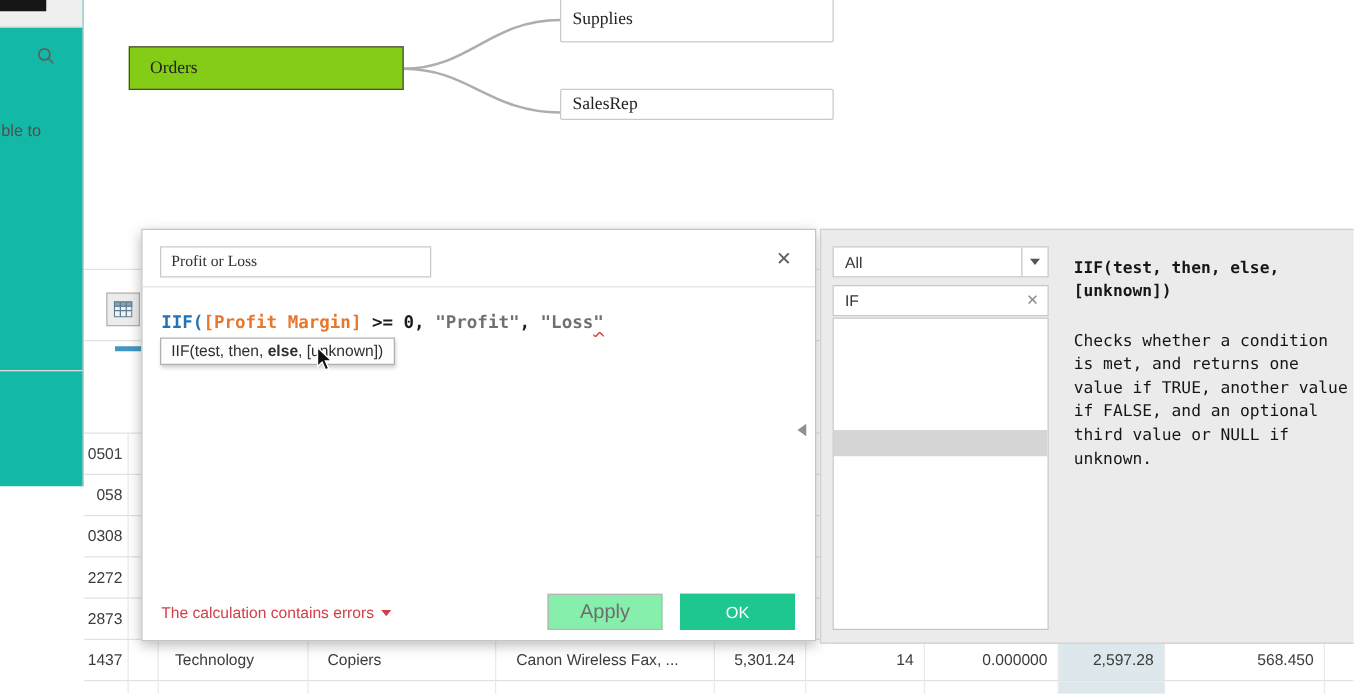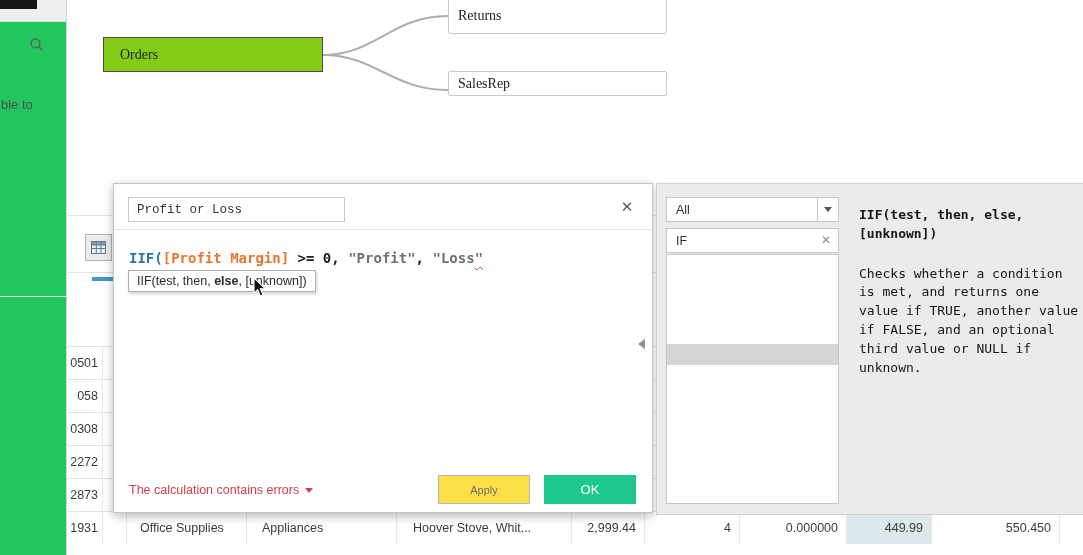--- a/index.html
+++ b/index.html
@@ -1,20 +1,20 @@
 <!DOCTYPE html>
 <html><head>
 <meta charset="utf-8">
 <style>
   * { margin:0; padding:0; box-sizing:border-box; }
   body { font-family:"Liberation Sans", sans-serif; background:#fff; }
   #screen { position:relative; width:1083px; height:555px; overflow:hidden; background:#fff; }
 
   
-  #sidebar { position:absolute; left:0; top:0; width:67px; height:555px; background:#22c55e; border-right:1px solid #d5d5d5; z-index:2; }
+  #sidebar { position:absolute; left:0; top:0; width:67px; height:389px; background:#14b8a6; border-right:1px solid #d5d5d5; z-index:2; }
   #sidebar-topstrip { position:absolute; left:0; top:0; width:100%; height:22px; background:#efefef; border-bottom:1px solid #d9d9d9; }
   #black-menu-bar { position:absolute; left:0; top:0; width:37px; height:9px; background:#161616; }
   #sidebar-search { position:absolute; left:29px; top:37px; width:16px; height:16px; }
   #sidebar-clipped-text { position:absolute; left:1px; top:97px; font-size:13px; color:#4f4f4f; white-space:nowrap; }
   #sidebar-divider { position:absolute; left:0; top:296px; width:100%; height:0; border-top:1px solid #ddd; }
 
   
   #canvas-lines { position:absolute; left:0; top:0; width:1083px; height:215px; z-index:1; pointer-events:none; }
   .table-box { position:absolute; z-index:1; display:flex; align-items:center; font-family:"Liberation Serif", serif; font-size:14px; color:#222; background:#fff; }
   #box-orders  { left:103px; top:37px;  width:220px; height:35px; border:1.5px solid #4a4a4a; background:#84cc16; padding-left:16px; }
@@ -38,33 +38,33 @@
   .c-subcat   { left:180px; width:150px; padding-left:15px; }
   .c-product  { left:330px; width:175px; padding-left:16px; }
   .c-sales    { left:505px; width:73px;  justify-content:flex-end; padding-right:8px; }
   .c-qty      { left:578px; width:95px;  justify-content:flex-end; padding-right:8px; }
   .c-discount { left:673px; width:107px; justify-content:flex-end; padding-right:8px; }
   .c-profit   { left:780px; width:85px;  justify-content:flex-end; padding-right:8px; background:#dde8ec; }
   .c-margin   { left:865px; width:128px; justify-content:flex-end; padding-right:8px; }
 
   
   #calc-dialog { position:absolute; left:113px; top:183px; width:540px; height:330px; background:#fff; border:1px solid #c4c4c4; box-shadow:0 3px 10px rgba(0,0,0,.28); z-index:10; }
-  #calc-title-input { position:absolute; left:14px; top:13px; width:217px; height:25px; border:1px solid #c9c9c9; font-family:Liberation Mono, monospace; font-size:12.5px; color:#333; padding:0 8px; background:#fff; outline:none; }
+  #calc-title-input { position:absolute; left:14px; top:13px; width:217px; height:25px; border:1px solid #c9c9c9; font-family:Liberation Serif, serif; font-size:12.5px; color:#333; padding:0 8px; background:#fff; outline:none; }
   #calc-close { position:absolute; right:15px; top:13px; width:20px; height:20px; font-size:15px; color:#5c5c5c; display:flex; align-items:center; justify-content:center; cursor:default; }
   #calc-divider { position:absolute; left:0; top:45px; width:100%; height:0; border-top:1px solid #e3e3e3; }
   #formula-line { position:absolute; left:15px; top:66px; font-family:"DejaVu Sans Mono", monospace; font-size:14px; white-space:pre; color:#1c1c1c; }
   .tok-fn    { color:#2474b5; font-weight:bold; }
   .tok-field { color:#e8762d; font-weight:bold; }
   .tok-plain { color:#1c1c1c; font-weight:bold; }
   .tok-str   { color:#707070; font-weight:bold; }
   .tok-err   { color:#707070; font-weight:bold; text-decoration:underline wavy #e0392f; text-decoration-thickness:1px; text-underline-offset:3px; }
   #formula-tooltip { position:absolute; left:14px; top:86px; background:#fdfdfd; border:1px solid #b0b0b0; box-shadow:1px 2px 3px rgba(0,0,0,.18); font-size:12.5px; color:#2e2e2e; padding:3px 8px; white-space:nowrap; z-index:20; }
   #calc-error { position:absolute; left:15px; top:299px; font-size:12.5px; color:#d33f49; white-space:nowrap; }
   #error-caret { display:inline-block; width:0; height:0; border-left:4px solid transparent; border-right:4px solid transparent; border-top:5px solid #d33f49; margin-left:6px; vertical-align:middle; }
-  #apply-button { position:absolute; left:324px; top:291px; width:92px; height:29px; background:#fde047; border:1px solid #b7b7b7; font-size:11px; color:#6e6e6e; display:flex; align-items:center; justify-content:center; }
+  #apply-button { position:absolute; left:324px; top:291px; width:92px; height:29px; background:#86efac; border:1px solid #b7b7b7; font-size:16px; color:#6e6e6e; display:flex; align-items:center; justify-content:center; }
   #ok-button { position:absolute; left:430px; top:291px; width:92px; height:29px; background:#1ec78f; border:1px solid #1ec78f; font-size:13px; color:#fff; display:flex; align-items:center; justify-content:center; }
   #pane-collapse-arrow { position:absolute; left:524px; top:155px; width:0; height:0; border-top:5px solid transparent; border-bottom:5px solid transparent; border-right:7px solid #8f8f8f; }
 
   
   #func-panel { position:absolute; left:656px; top:183px; width:460px; height:332px; background:#ebebeb; border:1px solid #cfcfcf; z-index:10; }
   #func-category { position:absolute; left:9px; top:13px; width:173px; height:25px; background:#fff; border:1px solid #c6c6c6; font-size:12.5px; color:#333; display:flex; align-items:center; padding-left:9px; }
   #func-category-arrow { position:absolute; right:0; top:0; width:21px; height:23px; border-left:1px solid #c6c6c6; display:flex; align-items:center; justify-content:center; }
   #func-category-arrow .tri { width:0; height:0; border-left:4px solid transparent; border-right:4px solid transparent; border-top:5px solid #555; }
   #func-search { position:absolute; left:9px; top:44px; width:173px; height:25px; background:#fff; border:1px solid #c6c6c6; }
   #func-search input { position:absolute; left:0; top:0; width:148px; height:23px; border:none; outline:none; font-family:"Liberation Sans",sans-serif; font-size:12.5px; color:#333; padding-left:9px; background:transparent; }
@@ -89,21 +89,21 @@
 
   <svg id="canvas-lines">
     <path d="M323,55 C375,55 392,16 448,16" stroke="#adadad" stroke-width="2" fill="none"></path>
     <path d="M323,55 C375,55 392,90 448,90" stroke="#adadad" stroke-width="2" fill="none"></path>
   </svg>
 
   <div class="table-box" id="box-orders">
     <span>Orders</span>
   </div>
   <div class="table-box" id="box-returns">
-    <span>Returns</span>
+    <span>Supplies</span>
   </div>
   <div class="table-box" id="box-salesrep">
     <span>SalesRep</span>
   </div>
 
   <div id="sidebar">
     <div id="sidebar-topstrip"></div>
     <div id="black-menu-bar"></div>
     <svg id="sidebar-search" viewBox="0 0 16 16">
       <circle cx="6.5" cy="6.5" r="4.4" stroke="#5f5f5f" stroke-width="1.4" fill="none"></circle>
@@ -181,20 +181,32 @@
       <span class="cell c-cat"></span>
       <span class="cell c-subcat"></span>
       <span class="cell c-product"></span>
       <span class="cell c-sales"></span>
       <span class="cell c-qty"></span>
       <span class="cell c-discount"></span>
       <span class="cell c-profit"></span>
       <span class="cell c-margin"></span>
     </div>
       <div class="grid-row">
+      <span class="cell c-id">1437</span>
+      <span class="cell c-gap"></span>
+      <span class="cell c-cat">Technology</span>
+      <span class="cell c-subcat">Copiers</span>
+      <span class="cell c-product">Canon Wireless Fax, ...</span>
+      <span class="cell c-sales">5,301.24</span>
+      <span class="cell c-qty">14</span>
+      <span class="cell c-discount">0.000000</span>
+      <span class="cell c-profit">2,597.28</span>
+      <span class="cell c-margin">568.450</span>
+    </div>
+      <div class="grid-row">
       <span class="cell c-id">1931</span>
       <span class="cell c-gap"></span>
       <span class="cell c-cat">Office Supplies</span>
       <span class="cell c-subcat">Appliances</span>
       <span class="cell c-product">Hoover Stove, Whit...</span>
       <span class="cell c-sales">2,999.44</span>
       <span class="cell c-qty">4</span>
       <span class="cell c-discount">0.000000</span>
       <span class="cell c-profit">449.99</span>
       <span class="cell c-margin">550.450</span>

